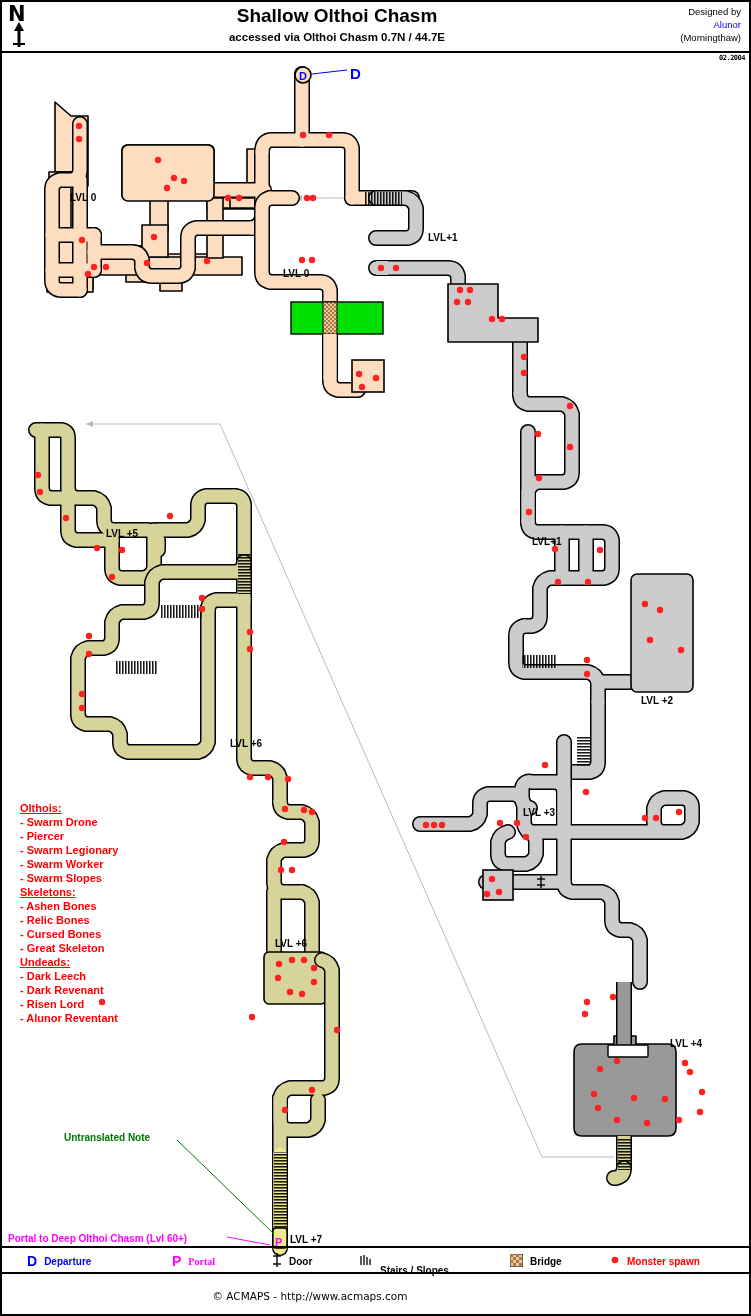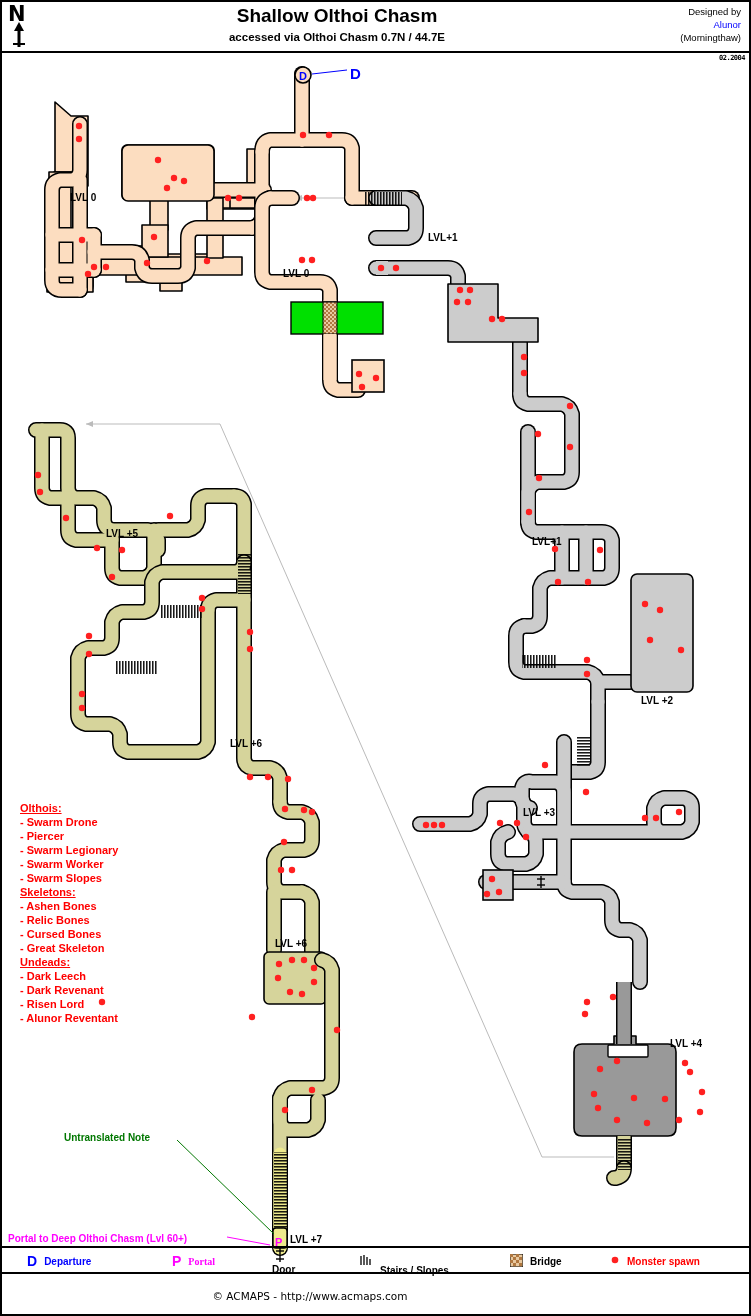--- a/index.html
+++ b/index.html
@@ -516,21 +516,21 @@
 
   <div id="legend">
       <div class="leg-item" style="left: 25px;">
         <span class="gl" style="color: rgb(0, 0, 255); font-size: 14px; font-weight: bold;">D</span>
         <span style="color: rgb(0, 0, 255);">Departure</span>
       </div>
       <div class="leg-item" style="left: 170px;">
         <span class="gl" style="color: rgb(255, 0, 255); font-size: 14px; font-weight: bold;">P</span>
         <span style="color: rgb(255, 0, 255); font-family: Liberation Serif, serif;">Portal</span>
       </div>
-      <div class="leg-item" style="left: 270px; flex-direction: column;">
+      <div class="leg-item" style="left: 270px;">
         <span class="gl"><svg width="10" height="14">
             <line x1="5" y1="0" x2="5" y2="14" stroke="#000" stroke-width="1.4"></line>
             <line x1="1" y1="3" x2="9" y2="3" stroke="#000" stroke-width="1.4"></line>
             <line x1="1" y1="11" x2="9" y2="11" stroke="#000" stroke-width="1.4"></line>
           </svg></span>
         <span style="color: rgb(0, 0, 0);">Door</span>
       </div>
       <div class="leg-item" style="left: 358px;">
         <span class="gl"><svg width="13" height="12">
             <line x1="1" y1="2" x2="1" y2="11" stroke="#000" stroke-width="1.3"></line>

